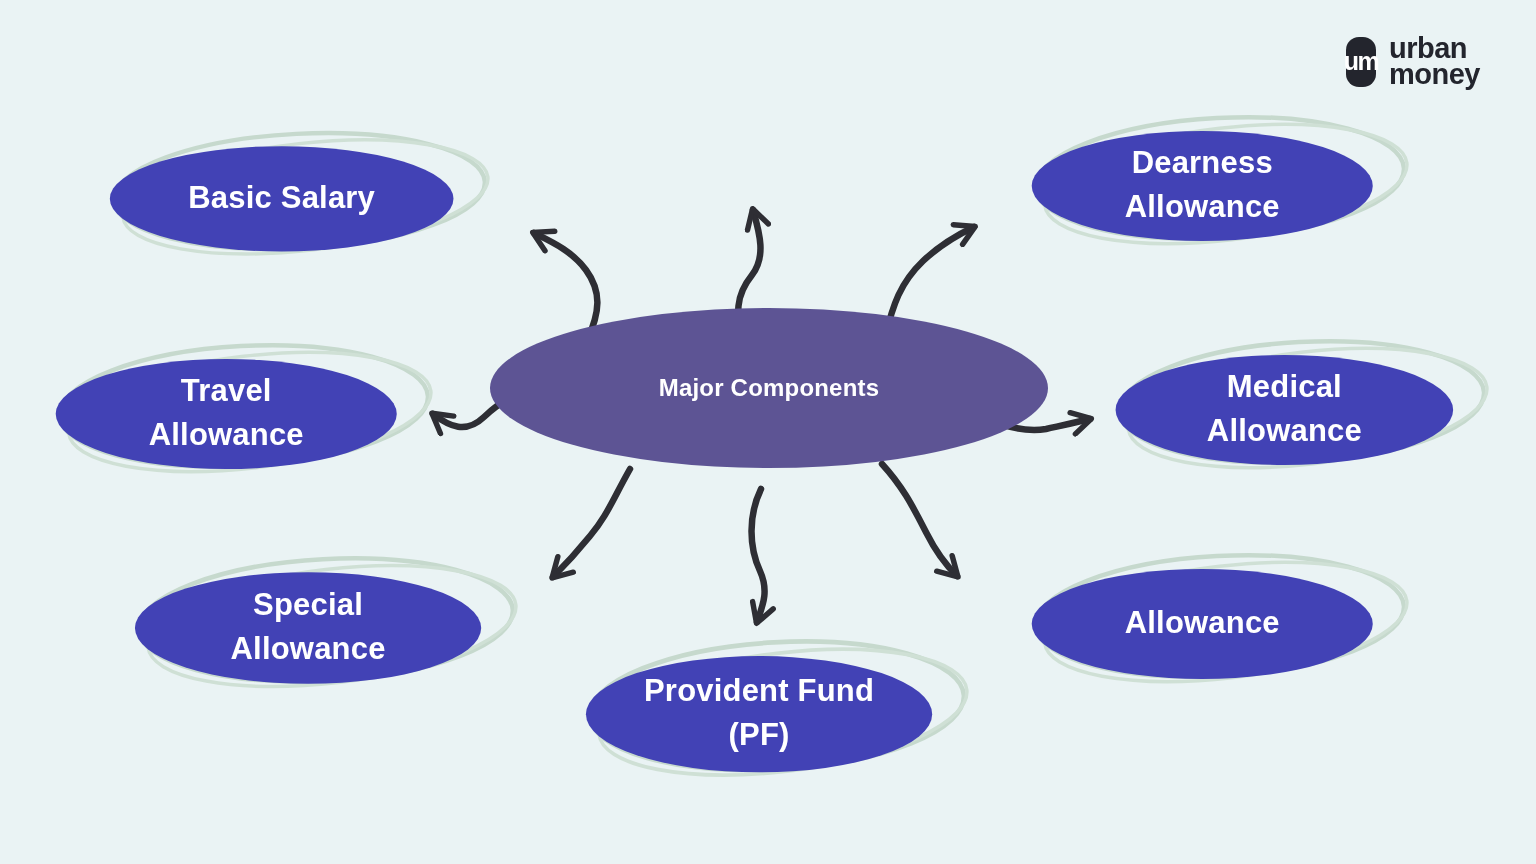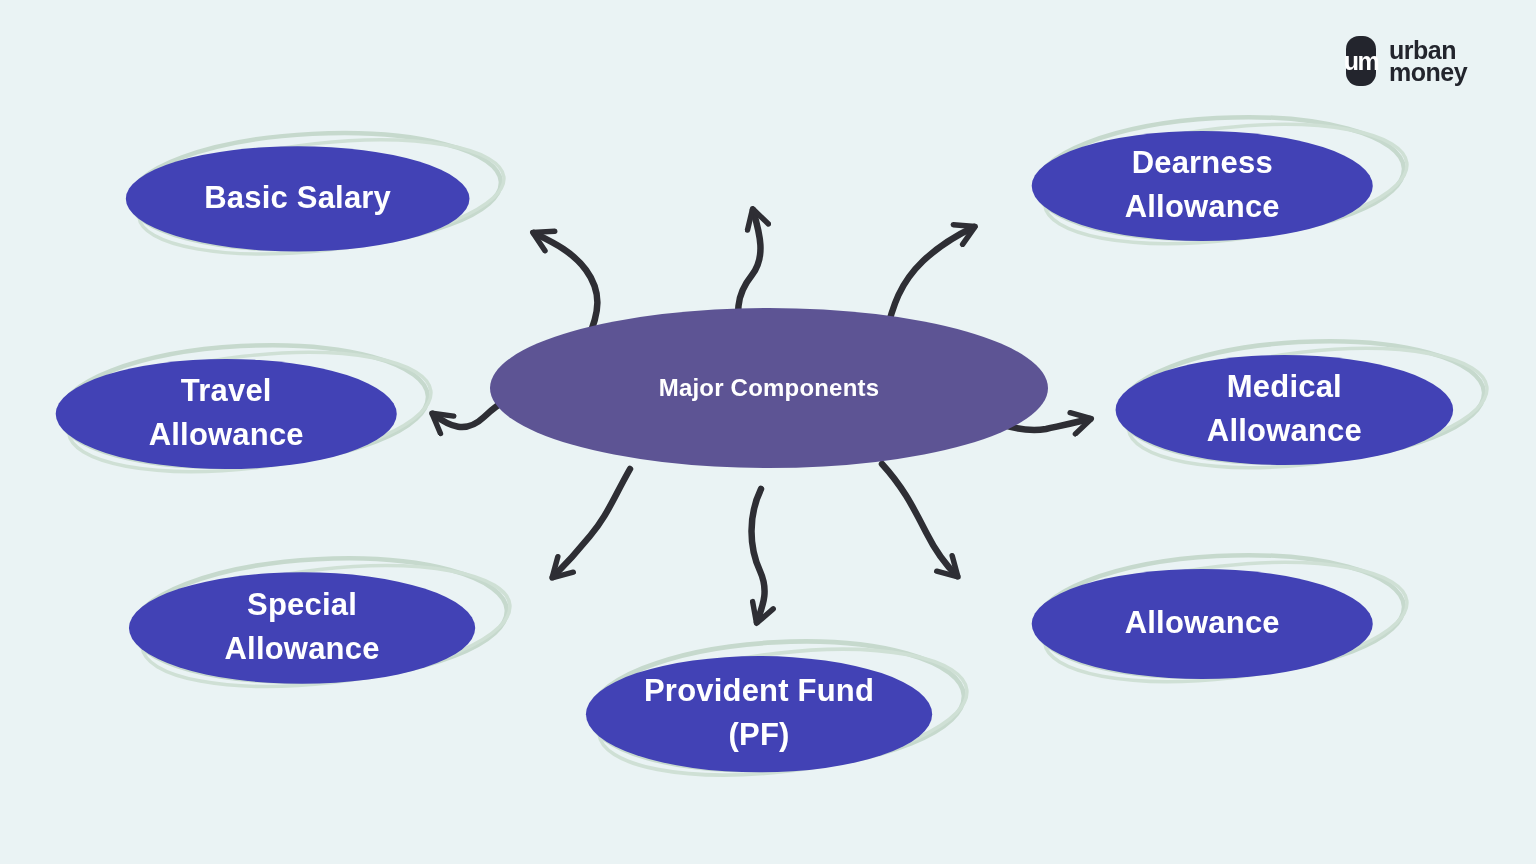--- a/index.html
+++ b/index.html
@@ -58,21 +58,21 @@
   .logo-mark {
     width: 30px; height: 50px;
     background: #23252d; border-radius: 13px;
     display: flex; align-items: center; justify-content: center;
     color: #ffffff; font-weight: 700; font-size: 25px;
     letter-spacing: -1.5px;
   }
   .logo-word {
     margin-left: 13px;
     color: #23252d; font-weight: 700;
-    font-size: 25px; line-height: 0.88;
+    font-size: 29px; line-height: 0.88;
     letter-spacing: -0.5px;
   }
   .logo-word div { display: block; }
 </style>
 </head>
 <body>
 
 <div class="stage">
 
   <svg class="arrows" viewBox="0 0 1536 864">
@@ -93,21 +93,21 @@
 
   <div class="node node-center" style="left:488px; top:306px; width:562px; height:164px;">
     <svg viewBox="0 0 562 164" preserveAspectRatio="none">
       <ellipse cx="281" cy="82" rx="279" ry="80" fill="#5d5494"></ellipse>
     </svg>
     <div class="label">
       <span>Major Components</span>
     </div>
   </div>
 
-  <div class="node" style="left:112px; top:128px; width:395px; height:134px;text-decoration:underline;">
+  <div class="node" style="left:96px; top:128px; width:395px; height:134px;text-decoration:underline;">
     <svg viewBox="0 0 400 140" preserveAspectRatio="none">
       <ellipse class="sk sk-a" cx="206" cy="66" rx="188" ry="60" transform="rotate(-3 206 66)"></ellipse>
       <ellipse class="sk sk-b" cx="212" cy="72" rx="186" ry="56" transform="rotate(-6.5 212 72)"></ellipse>
       <ellipse cx="188" cy="74" rx="174" ry="55" fill="#4242b5"></ellipse>
     </svg>
     <div class="label">
       <span>Basic Salary</span>
     </div>
   </div>
 
@@ -141,21 +141,21 @@
       <ellipse class="sk sk-a" cx="206" cy="66" rx="188" ry="60" transform="rotate(-3 206 66)"></ellipse>
       <ellipse class="sk sk-b" cx="212" cy="72" rx="186" ry="56" transform="rotate(-6.5 212 72)"></ellipse>
       <ellipse cx="188" cy="74" rx="174" ry="55" fill="#4242b5"></ellipse>
     </svg>
     <div class="label">
       <span>Medical</span>
       <span>Allowance</span>
     </div>
   </div>
 
-  <div class="node" style="left:115px; top:553px; width:398px; height:142px;">
+  <div class="node" style="left:121px; top:553px; width:398px; height:142px;">
     <svg viewBox="0 0 400 140" preserveAspectRatio="none">
       <ellipse class="sk sk-a" cx="206" cy="66" rx="188" ry="60" transform="rotate(-3 206 66)"></ellipse>
       <ellipse class="sk sk-b" cx="212" cy="72" rx="186" ry="56" transform="rotate(-6.5 212 72)"></ellipse>
       <ellipse cx="188" cy="74" rx="174" ry="55" fill="#4242b5"></ellipse>
     </svg>
     <div class="label">
       <span>Special</span>
       <span>Allowance</span>
     </div>
   </div>

